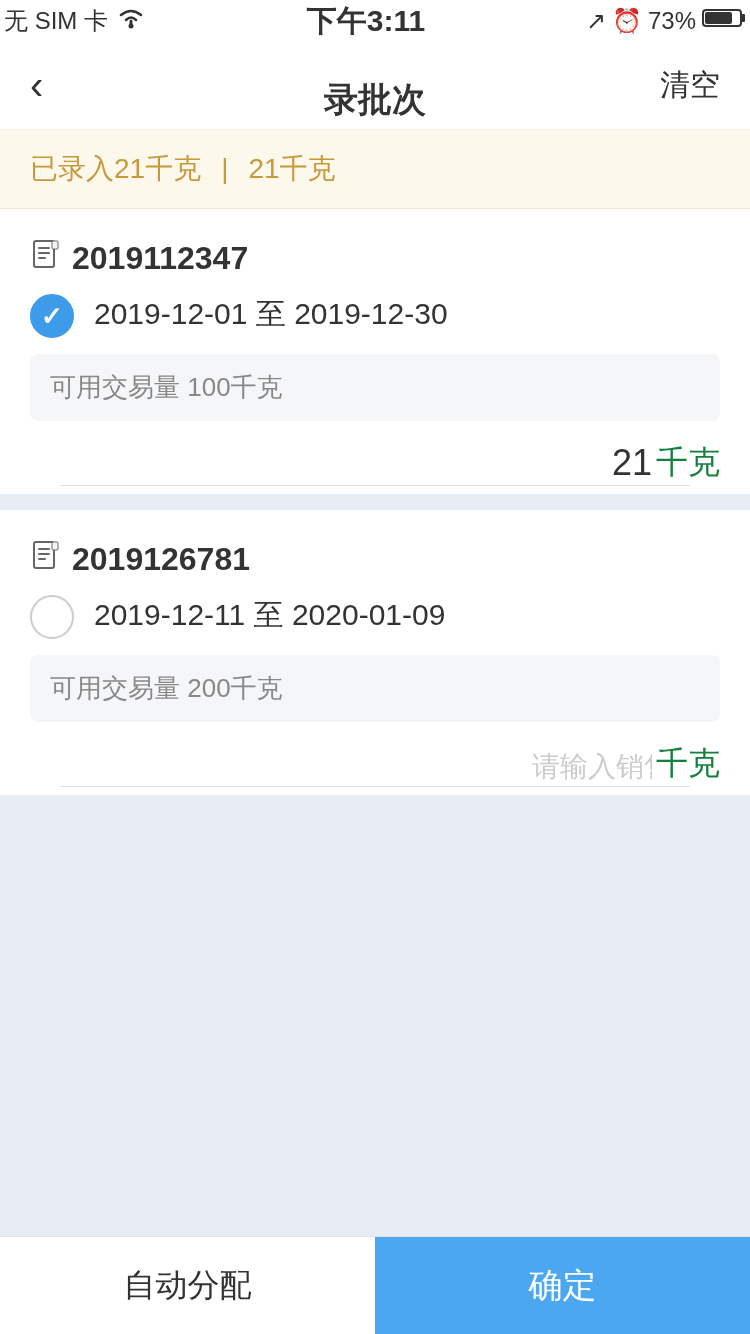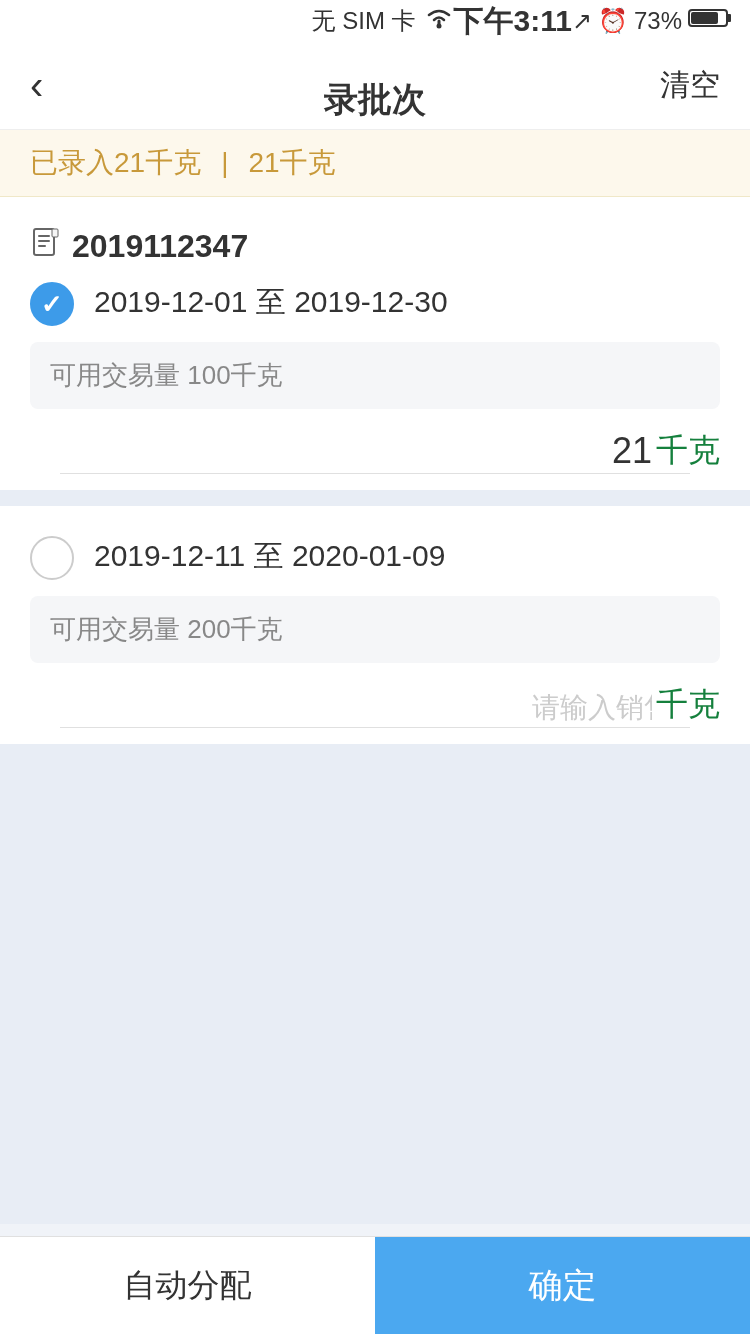--- a/index.html
+++ b/index.html
@@ -14,22 +14,22 @@
       color: #333;
     }
 
     
     .status-bar {
       width: 750px;
       height: 42px;
       background: #fff;
       display: flex;
       align-items: center;
-      justify-content: flex-end;
-      padding: 0 18px;
+      justify-content: space-between;
+      padding: 0 4px;
       font-size: 24px;
       color: #333;
     }
     .status-left { display: flex; align-items: center; gap: 8px; }
     .status-center { font-size: 30px; font-weight: 600; }
     .status-right { display: flex; align-items: center; gap: 6px; font-size: 24px; }
 
     
     .nav-bar {
       width: 750px;
@@ -55,21 +55,21 @@
     }
     .nav-clear {
       font-size: 30px;
       color: #333;
       cursor: pointer;
     }
 
     
     .summary-banner {
       background: #fdf8ec;
-      padding: 14px 30px;
+      padding: 20px 30px;
       display: flex;
       align-items: center;
       gap: 0;
       border-bottom: 1px solid #f0e8c8;
     }
     .summary-recorded {
       color: #c8993a;
       font-size: 28px;
     }
     .summary-divider {
@@ -79,21 +79,21 @@
     }
     .summary-amount {
       color: #c8993a;
       font-size: 28px;
     }
 
     
     .batch-card {
       background: #fff;
       margin-bottom: 0;
-      padding: 30px 30px 16px 30px;
+      padding: 30px 30px 8px 30px;
     }
 
     .batch-header {
       display: flex;
       align-items: center;
       gap: 10px;
       margin-bottom: 16px;
     }
     .batch-icon {
       font-size: 30px;
@@ -291,20 +291,32 @@
     <div class="batch-quantity-row">
       <input class="quantity-input" type="text" value="21" style="">
       <span class="quantity-unit">千克</span>
     </div>
     <div class="divider-line"></div>
   </div>
 
   <div class="section-sep"></div>
 
   <div class="batch-card">
+    <div class="batch-header">
+      <span class="batch-icon">
+        <svg width="32" height="32" viewBox="0 0 32 32">
+          <rect x="4" y="2" width="20" height="26" rx="2" stroke="#666" stroke-width="2" fill="none"></rect>
+          <rect x="8" y="8" width="12" height="2" rx="1" fill="#666"></rect>
+          <rect x="8" y="13" width="12" height="2" rx="1" fill="#666"></rect>
+          <rect x="8" y="18" width="8" height="2" rx="1" fill="#666"></rect>
+          <rect x="22" y="2" width="6" height="8" rx="1" fill="#f5f5f5" stroke="#666" stroke-width="1"></rect>
+        </svg>
+      </span>
+      <span class="batch-id">2019126781</span>
+    </div>
 
     <div class="batch-date-row">
       <div class="radio-circle"></div>
       <span class="batch-date-text">2019-12-11 至 2020-01-09</span>
     </div>
 
     <div class="batch-available">可用交易量 200千克</div>
 
     <div class="batch-quantity-row">
       <input class="quantity-input" type="text" placeholder="请输入销售数量" style="">

